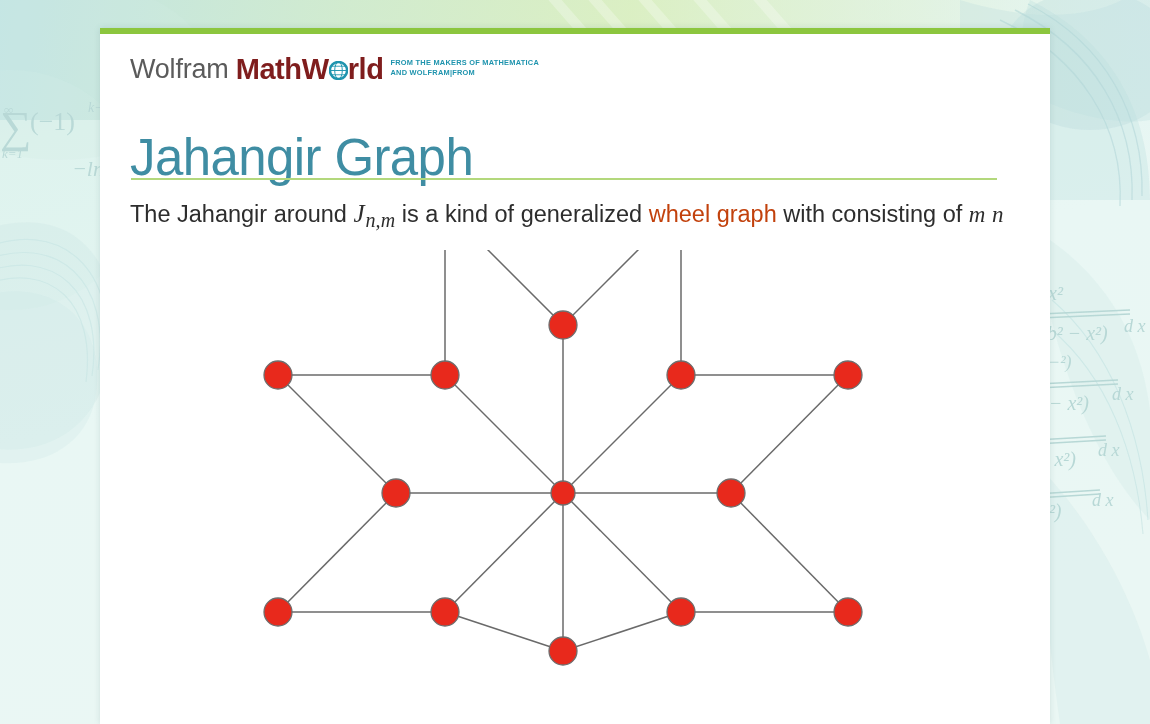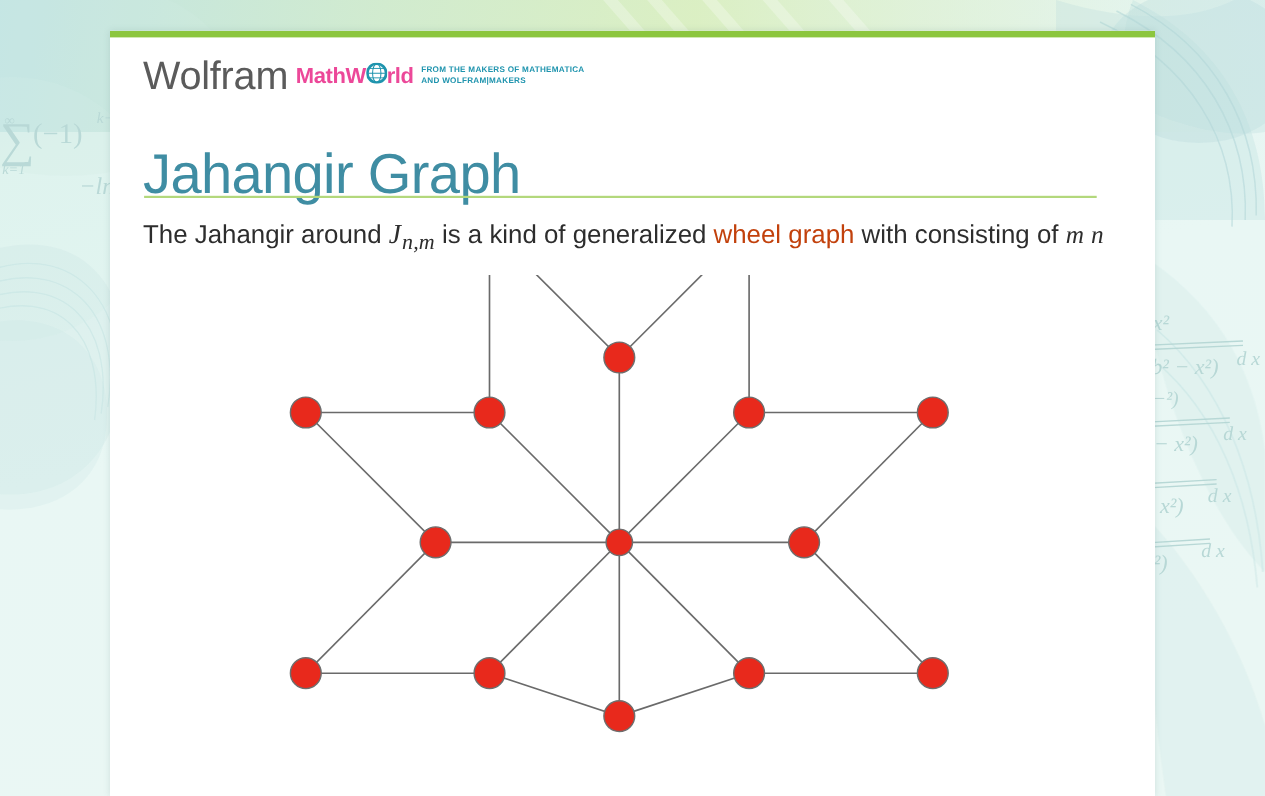--- a/index.html
+++ b/index.html
@@ -48,30 +48,30 @@
   
   #logo-row {
     position: absolute;
     left: 30px;
     top: 26px;
     display: flex;
     align-items: flex-start;
     height: 34px;
   }
   .logo-wolfram {
-    font-size: 36px;
+    font-size: 27px;
     font-weight: 400;
     color: #5b5b5b;
     letter-spacing: -0.2px;
     line-height: 30px;
   }
   .logo-mathworld {
-    font-size: 20px;
+    font-size: 29px;
     font-weight: 700;
-    color: #ec4899;
+    color: #7f1d1d;
     letter-spacing: -0.4px;
     line-height: 30px;
     margin-left: 7px;
     display: flex;
     align-items: baseline;
   }
   .globe-o {
     display: inline-block;
     width: 19px;
     height: 19px;
@@ -277,21 +277,21 @@
         <span class="globe-o"><svg viewBox="0 0 20 20" width="19" height="19" xmlns="http://www.w3.org/2000/svg">
         <circle cx="10" cy="10" r="9" fill="none" stroke="#1f94ae" stroke-width="2.6"></circle>
         <ellipse cx="10" cy="10" rx="4" ry="9" fill="none" stroke="#1f94ae" stroke-width="1"></ellipse>
         <line x1="1" y1="10" x2="19" y2="10" stroke="#1f94ae" stroke-width="1"></line>
         <path d="M2.6 5.5 H17.4 M2.6 14.5 H17.4" stroke="#1f94ae" stroke-width="0.9"></path>
       </svg></span>
         <span>rld</span>
     </span>
     <span id="logo-tagline">
       <span class="tl"><span>FROM THE MAKERS OF </span><b>MATHEMATICA</b></span>
-      <span class="tl"><span>AND </span><b>WOLFRAM|MAKERS</b></span>
+      <span class="tl"><span>AND </span><b>WOLFRAM|FROM</b></span>
     </span>
   </div>
 
   <h1 id="page-title">Jahangir Graph</h1>
   <div id="title-rule"></div>
 
   <div id="intro-text">
     <span class="ln"><span>The Jahangir around </span><span class="mvar-J">J</span><span class="msub">n,m</span><span> is a kind of generalized </span><a class="mathlink" href="#">wheel graph</a><span> with consisting of </span><span class="mvar">m</span><span>&nbsp;</span><span class="mvar">n</span></span>
   </div>
 

